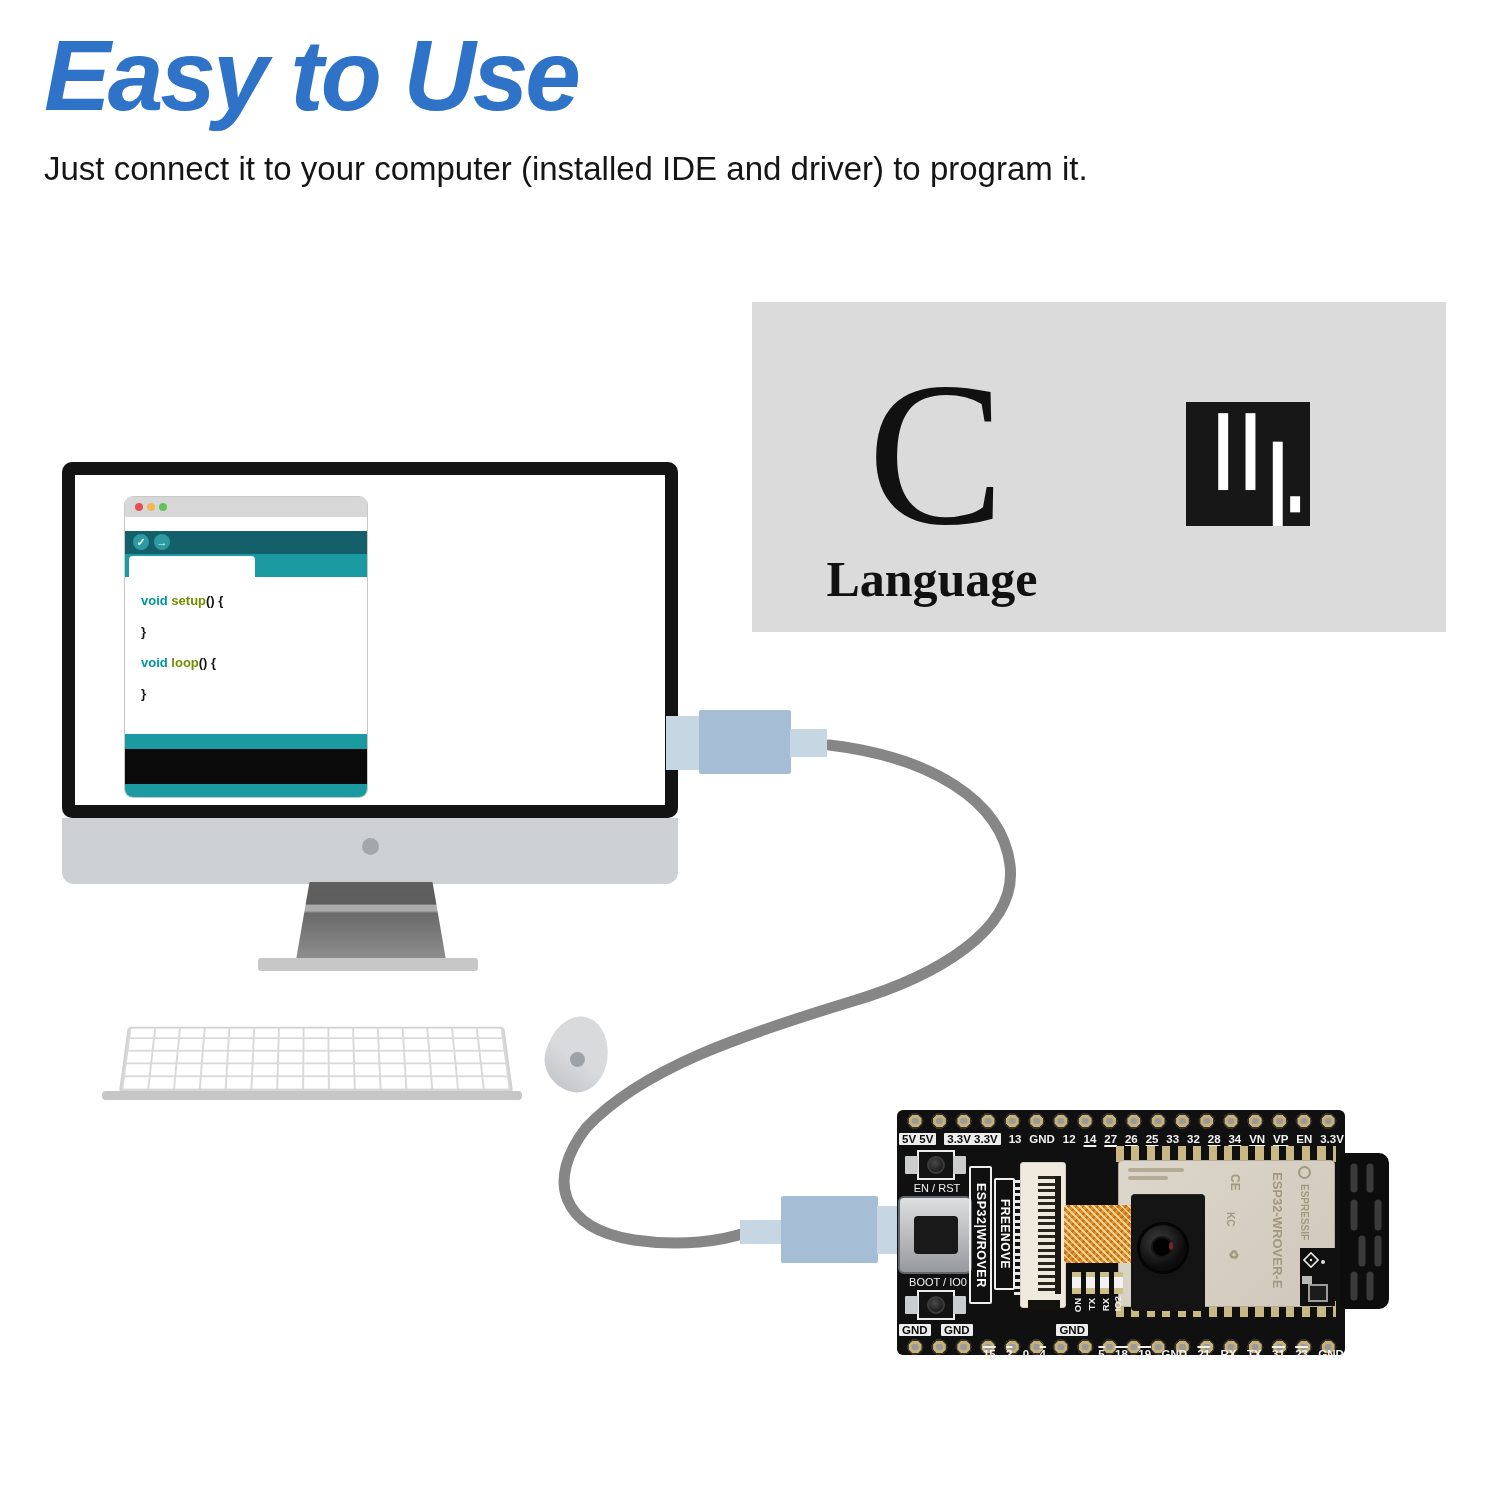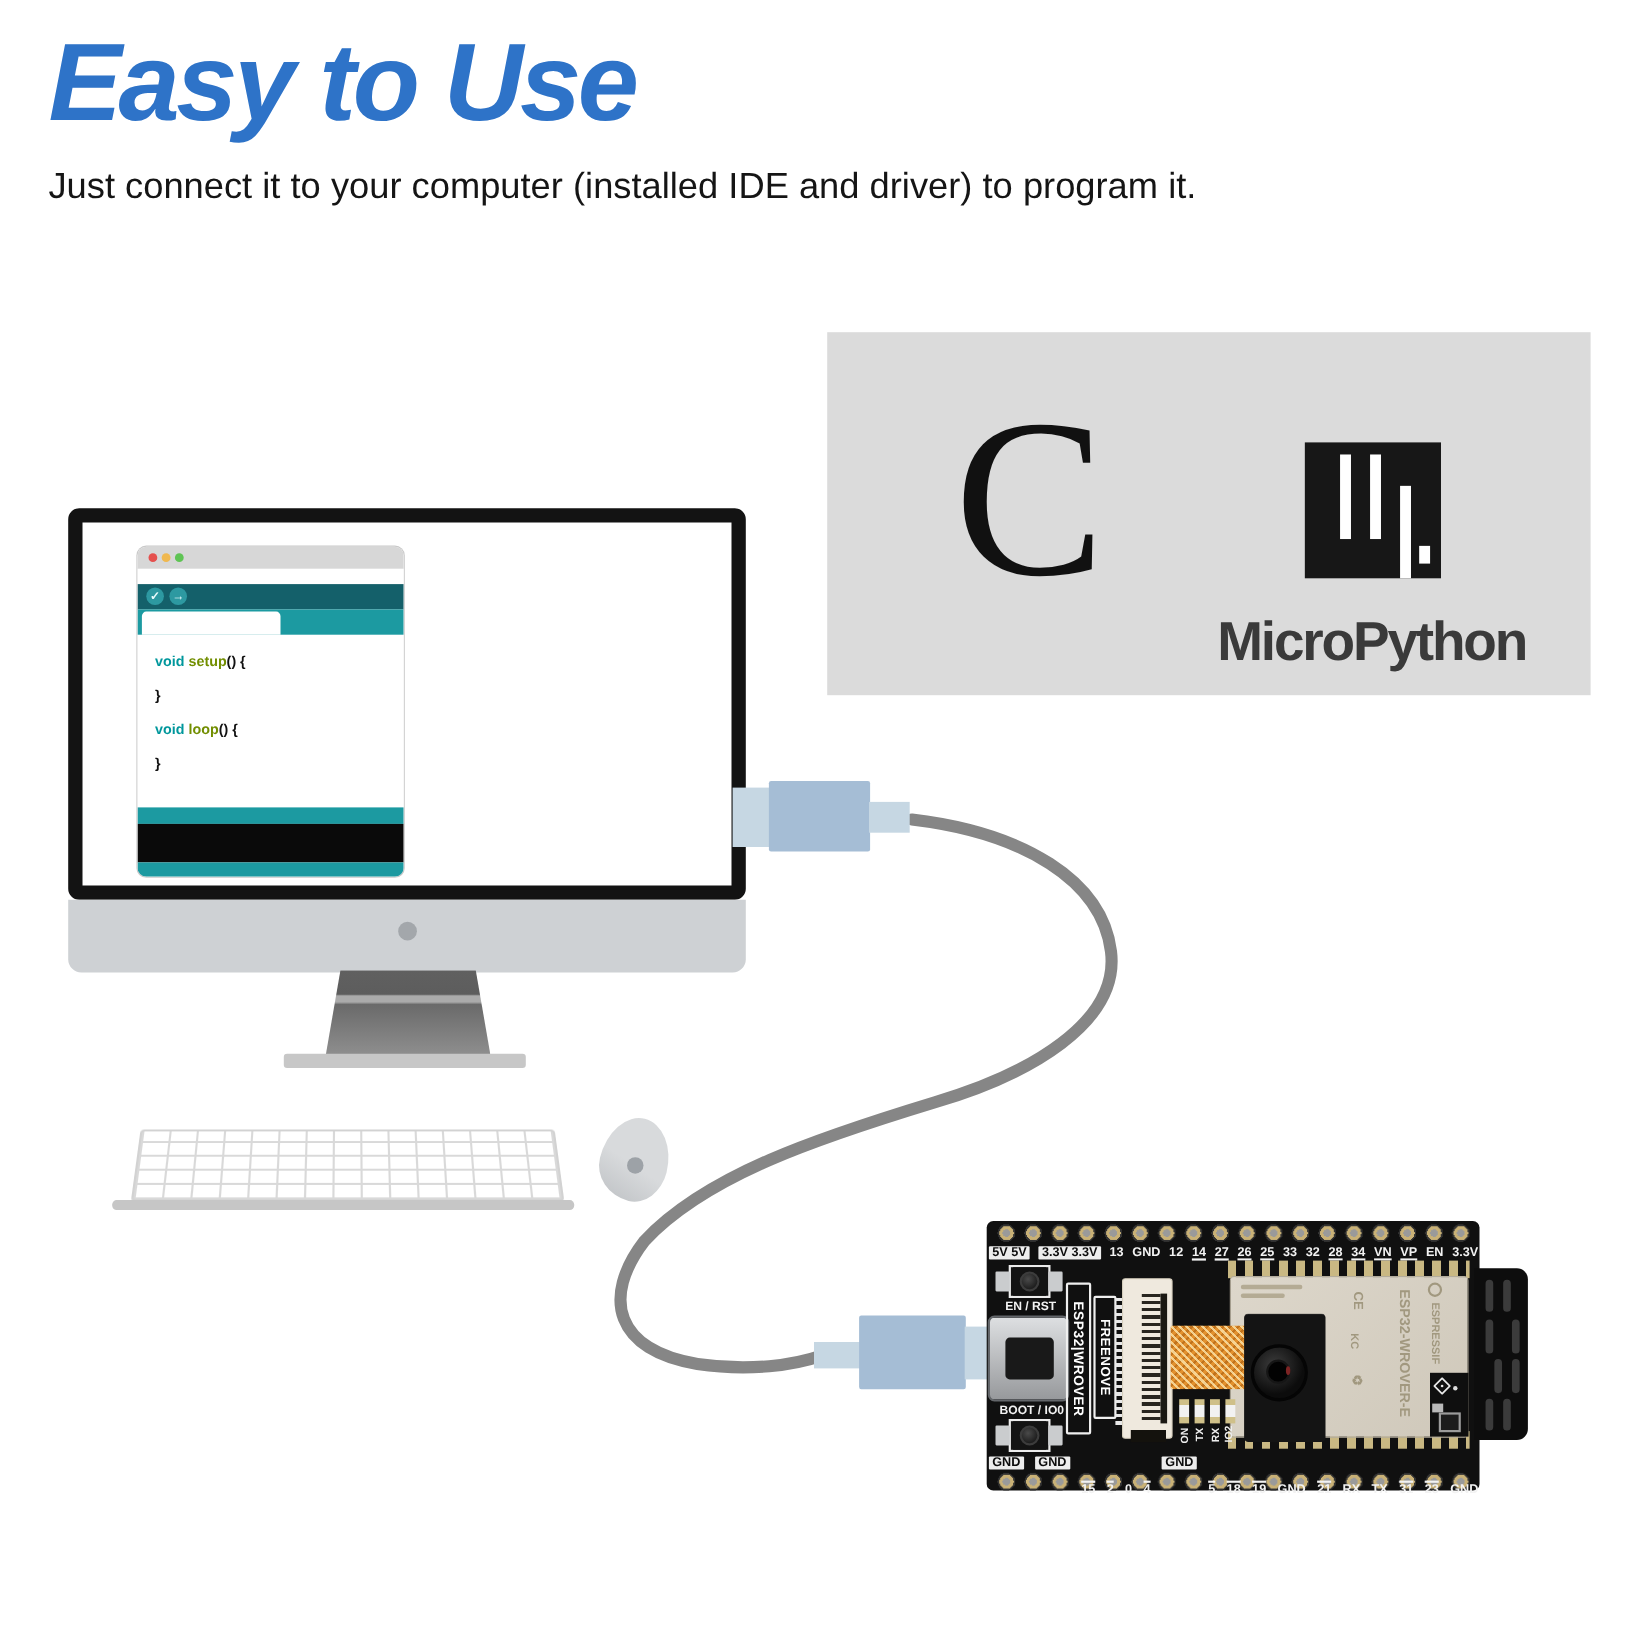--- a/index.html
+++ b/index.html
@@ -82,21 +82,21 @@
   .plabel{font-size:11.5px;font-weight:bold;color:#f2f2f2;white-space:nowrap;margin-top:48px;}
   .pbox{background:#ededed;color:#0c0c0c;padding:0 3px;border-radius:1px;font-size:11.5px;font-weight:bold;white-space:nowrap;}
   .ul{text-decoration:underline;text-decoration-thickness:1.5px;text-underline-offset:2px;}
   .ol{text-decoration:overline;text-decoration-thickness:1.5px;}
   .vtext{writing-mode:vertical-rl;text-orientation:mixed;}
 
   .silk-outline{border:2px solid #ececec;background:#131313;box-sizing:border-box;}
   .btn-pad{background:#caccce;border-radius:1px;}
   .tact-btn{background:#131313;}
   .tact-circle{border-radius:50%;background:radial-gradient(circle at 40% 35%,#4a4a4a,#1f1f1f 70%);border:2px solid #3c3c3c;box-sizing:border-box;}
-  .btn-label{font-size:11px;font-weight:bold;color:#f2f2f2;text-align:center;white-space:nowrap;}
+  .btn-label{font-size:11px;font-weight:normal;color:#f2f2f2;text-align:center;white-space:nowrap;}
 
   .usbc{left:1px;top:86px;width:74px;height:78px;border:2px solid #63666a;border-radius:6px;box-sizing:border-box;
         background:linear-gradient(180deg,#dddfe1,#97999c);}
   .usbc-slot{left:17px;top:106px;width:44px;height:38px;background:#191919;border-radius:4px;}
 
   .silkbox{border:2px solid #efefef;border-radius:2px;box-sizing:border-box;display:flex;align-items:center;justify-content:center;}
   .silkbox span{color:#fff;font-weight:bold;letter-spacing:0.5px;}
 
   .fpc-ticks{left:117px;top:70px;width:7px;height:116px;
              background:repeating-linear-gradient(180deg,#e8e8e8 0 3px,transparent 3px 6.6px);}
@@ -127,28 +127,28 @@
 </head>
 <body>
 
 <div id="canvas">
 
   <div class="abs subtitle">Just connect it to your computer (installed IDE and driver) to program it.</div>
   <div class="abs title">Easy to Use</div>
 
   <div class="abs panel">
     <div class="abs c-glyph">C</div>
+    <div class="abs c-label">Language</div>
     <svg class="abs mp-logo" viewBox="0 0 100 100">
       <rect x="0" y="0" width="100" height="100" fill="#171717"></rect>
       <rect x="26" y="9" width="8" height="62" fill="#ffffff"></rect>
       <rect x="48" y="9" width="8" height="62" fill="#ffffff"></rect>
       <rect x="70" y="32" width="8" height="68" fill="#ffffff"></rect>
       <rect x="84" y="76" width="8" height="13" fill="#ffffff"></rect>
     </svg>
-    <div class="abs mp-label">MicroPython</div>
   </div>
 
   <div class="abs monitor"></div>
   <div class="abs chin"></div>
   <div class="abs chin-logo"></div>
   <div class="abs stand"></div>
   <div class="abs stand-base"></div>
   <div class="abs keyboard"></div>
   <div class="abs keyboard-bar"></div>
   <div class="abs mouse"></div>

